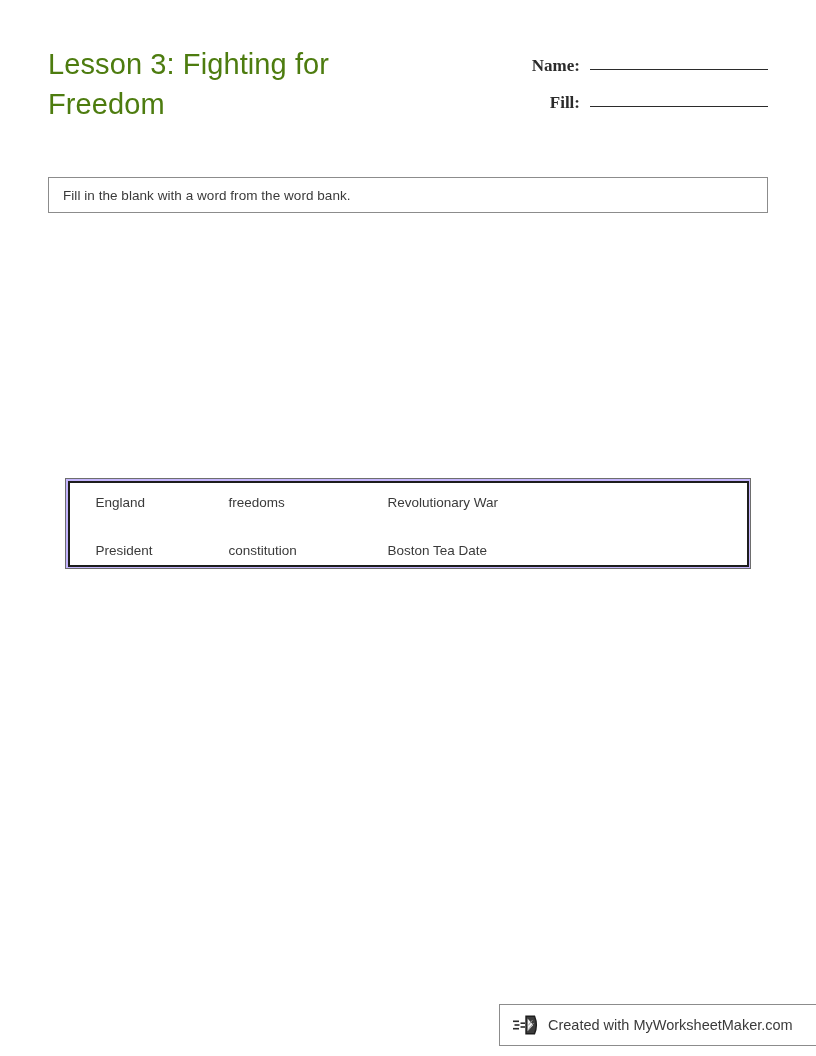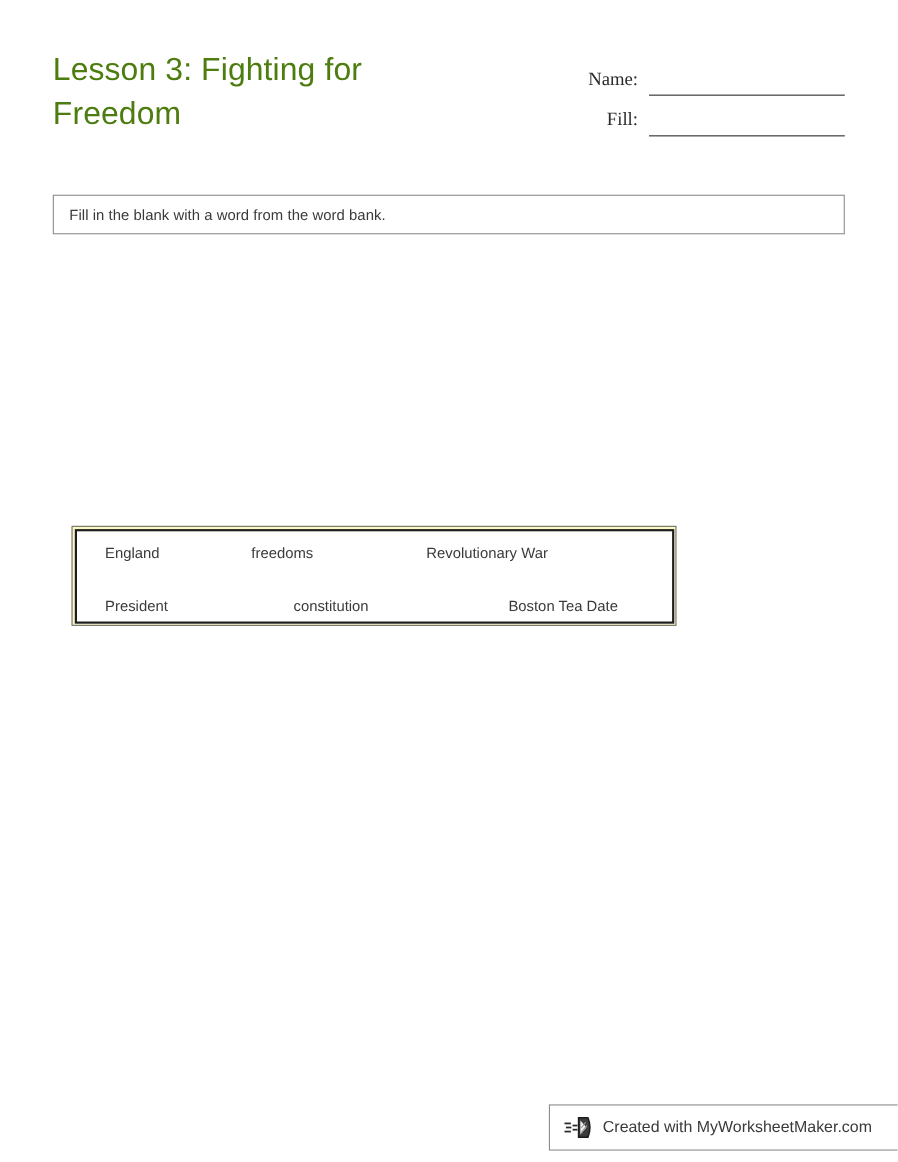--- a/index.html
+++ b/index.html
@@ -45,22 +45,23 @@
 
   .namedate {
     position: absolute;
     left: 470px;
     top: 6px;
     width: 250px;
   }
 
   .nd-row {
     display: flex;
-    align-items: flex-end;
+    align-items: center;
     height: 37px;
+    font-weight: bold;
   }
 
   .nd-label {
     font-family: "Liberation Serif", serif;
     font-size: 17px;
     color: #2b2b2b;
     width: 62px;
     text-align: right;
     padding-bottom: 5px;
     white-space: nowrap;
@@ -92,45 +93,44 @@
     font-size: 13.5px;
     color: #3a3a3a;
     letter-spacing: 0.05px;
   }
 
   
   .word-bank-outer {
     position: absolute;
     left: 65px;
     top: 478px;
-    width: 550px;
+    width: 686px;
     height: 91px;
     border: 1px solid #6e6e6e;
     box-sizing: border-box;
     padding: 1.5px;
-    background: #fef9c3;
+    background: #c4b5fd;
   }
 
   .word-bank-inner {
     width: 100%;
     height: 100%;
     border: 2.2px solid #1d1d1d;
     box-sizing: border-box;
     background: #ffffff;
     padding: 11px 0 0 0;
   }
 
   .wb-row {
     display: flex;
     height: 24px;
   }
 
   .wb-row.second {
     margin-top: 24px;
-    gap: 48px;
   }
 
   .wb-cell {
     font-size: 13.5px;
     color: #3a3a3a;
     line-height: 18.5px;
     box-sizing: border-box;
   }
 
   .wb-cell.c1 { width: 159px; padding-left: 26px; }

